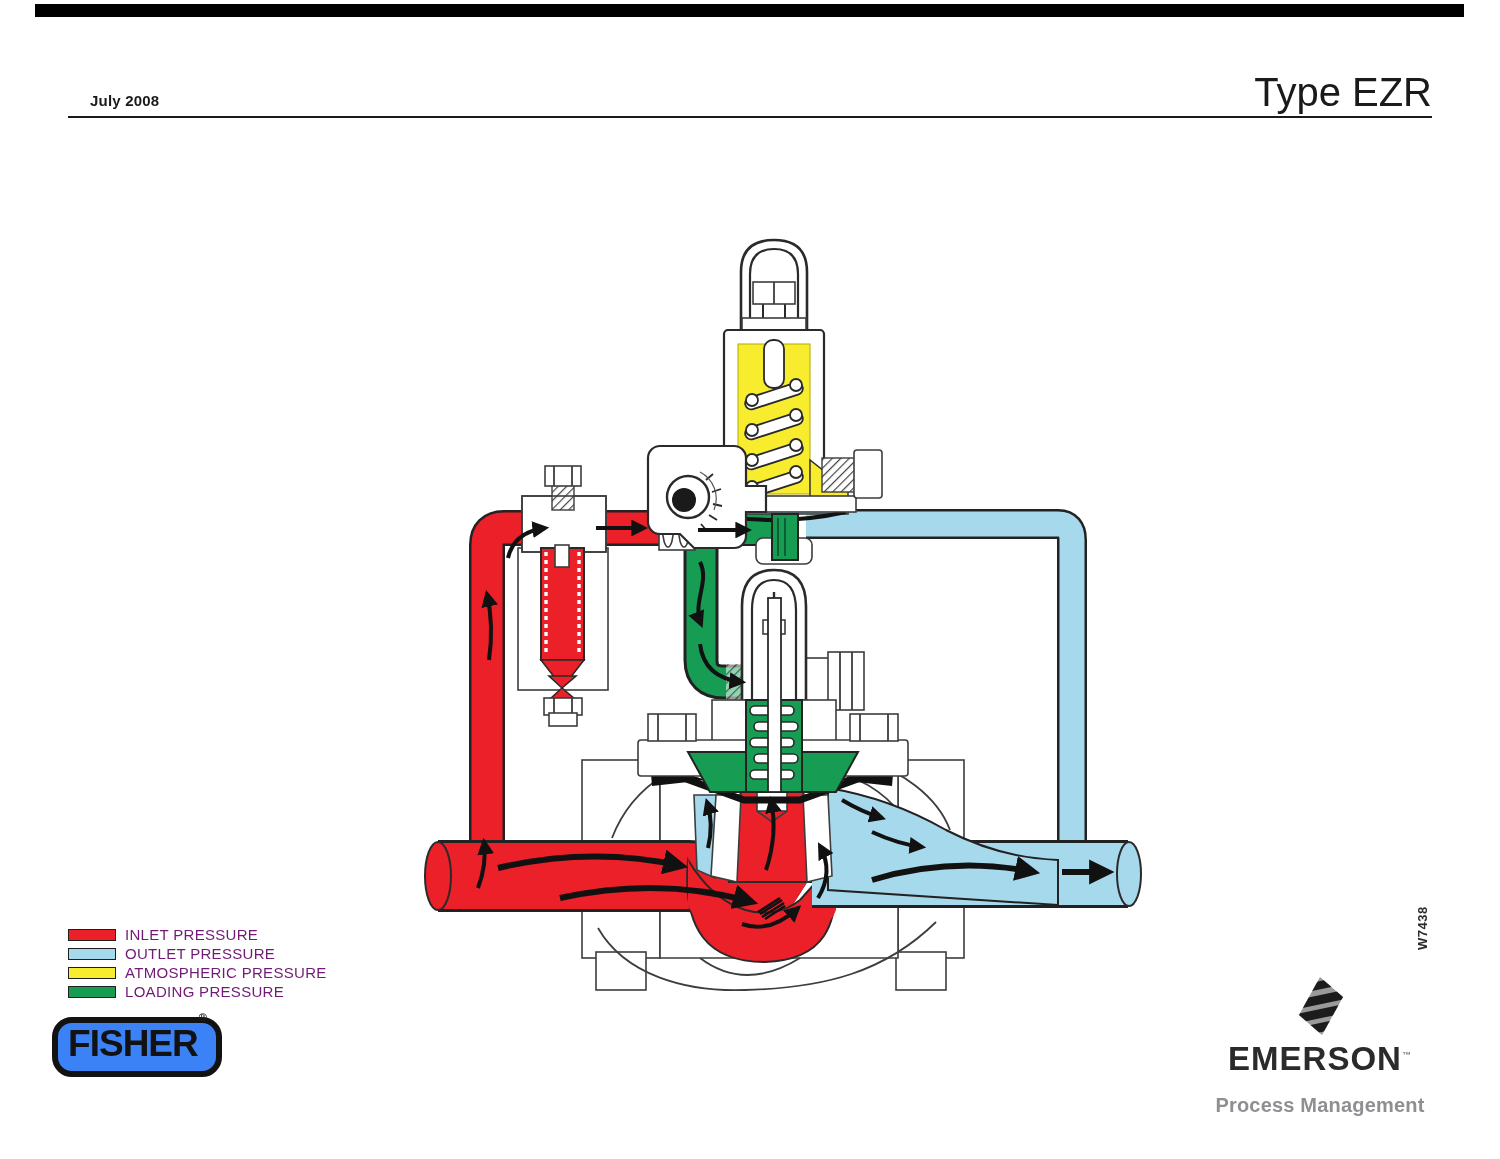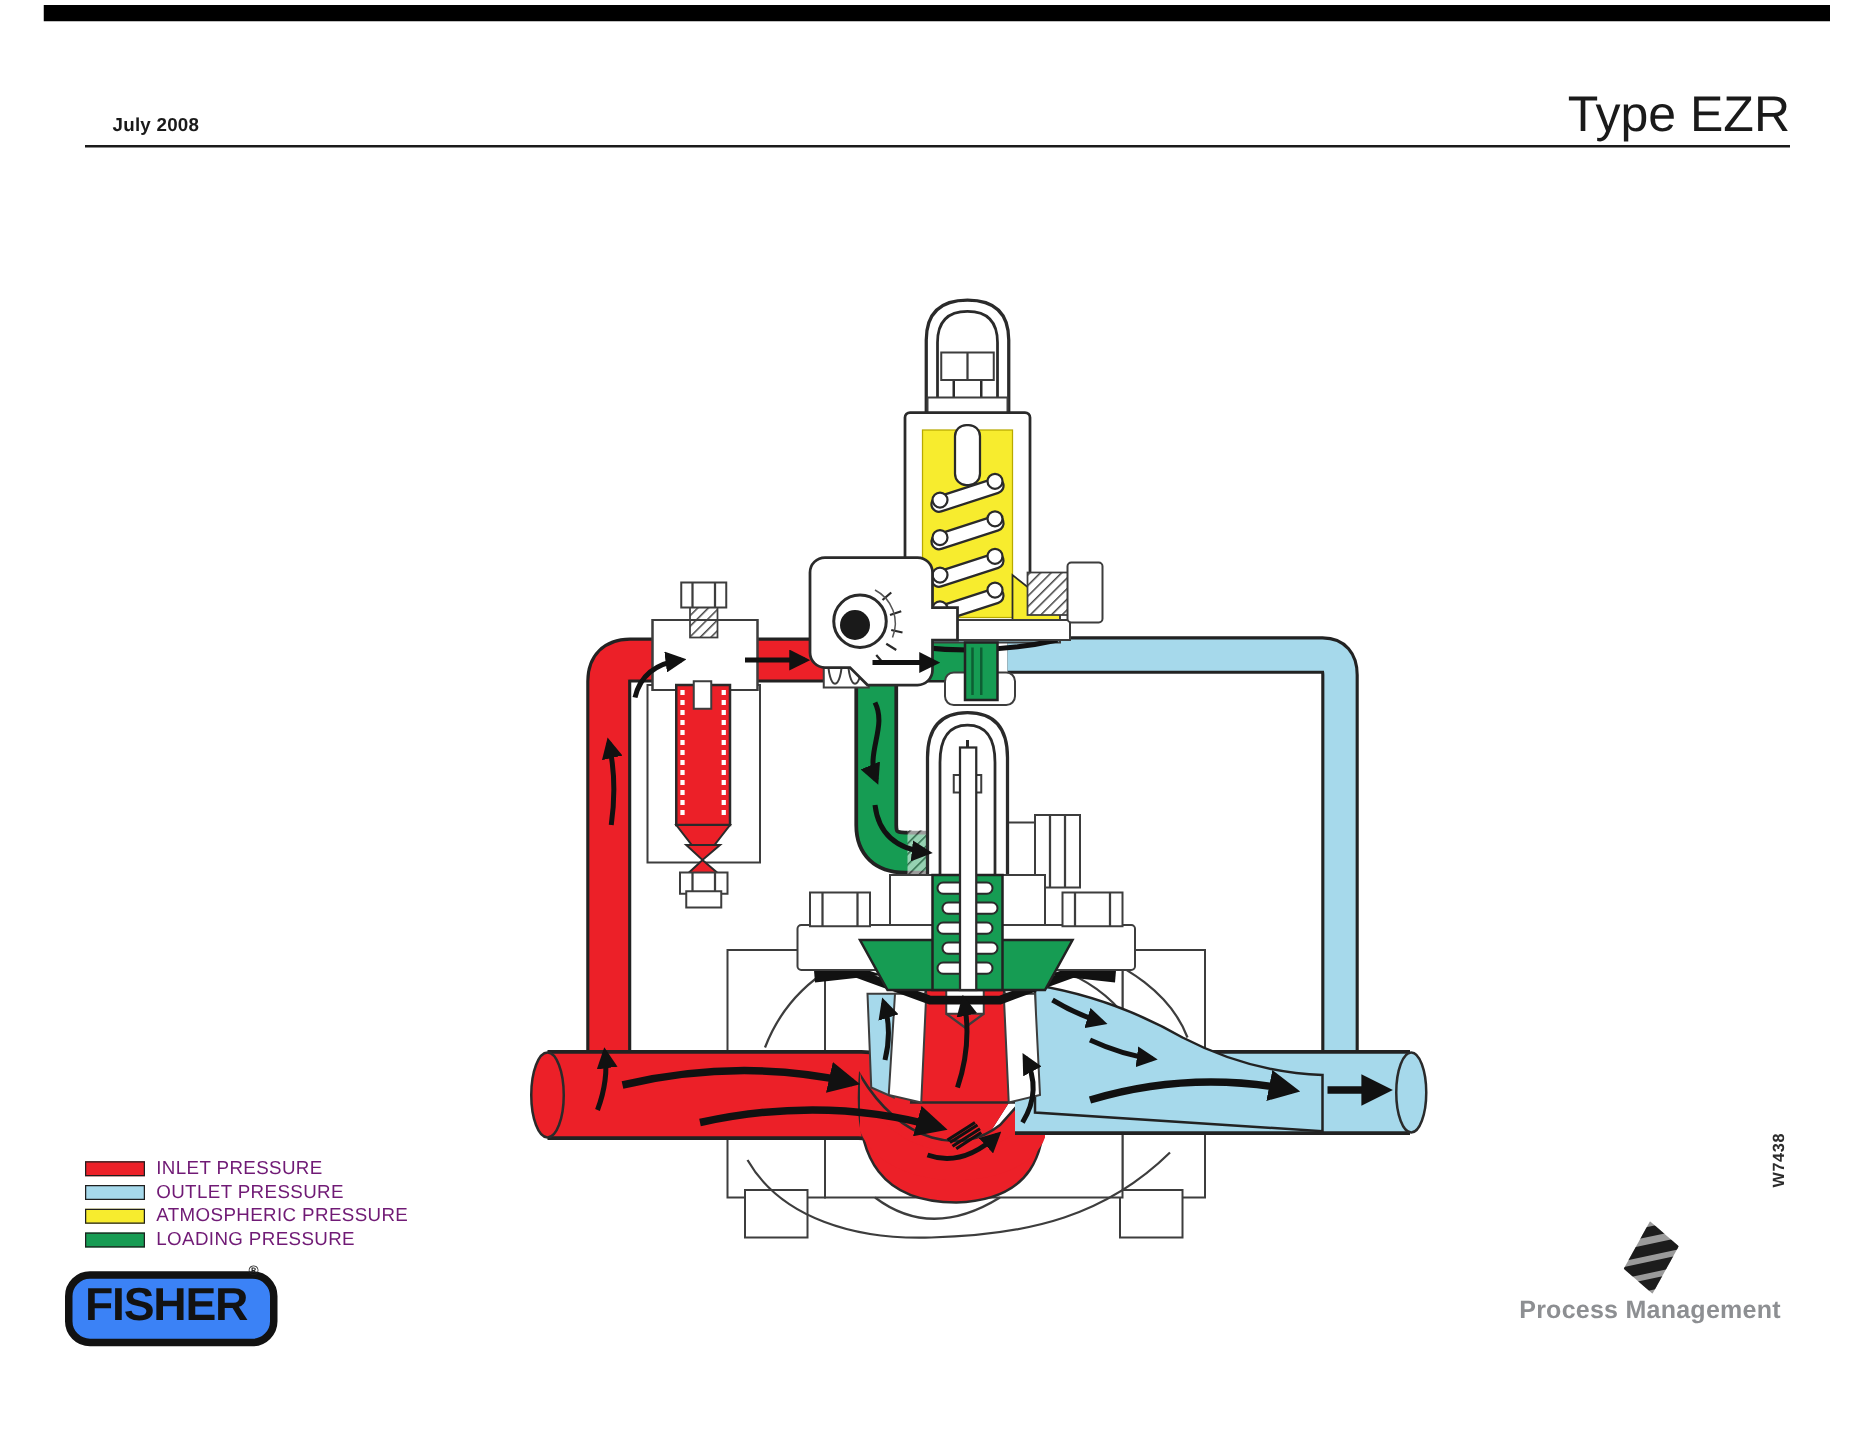--- a/index.html
+++ b/index.html
@@ -21,21 +21,21 @@
   .llabel{font-size:15px;font-weight:normal;color:#701a75;letter-spacing:.3px;white-space:nowrap;}
   
   #fisher{left:52px;top:1017px;width:170px;height:60px;border:6px solid #121212;border-radius:20px;
     display:flex;align-items:flex-start;justify-content:center;box-sizing:border-box;background:#3b82f6;}
   #fisher .ftxt{font-size:37px;font-weight:bold;letter-spacing:-1px;color:#121212;}
   #fisher .freg{font-size:11px;vertical-align:top;position:relative;top:-12px;left:1px;font-weight:bold;}
   
   #emerson{left:1205px;top:975px;width:230px;text-align:center;}
   #em-name{font-size:33px;font-weight:bold;color:#2b2b2b;letter-spacing:1px;margin-top:3px;}
   #em-name sup{font-size:9px;color:#7c7c7c;}
-  #em-sub{font-size:20px;font-weight:bold;color:#8d8f92;margin-top:0px;letter-spacing:.2px;}
+  #em-sub{font-size:20px;font-weight:bold;color:#8d8f92;margin-top:16px;letter-spacing:.2px;}
   
   #figcode{left:1415px;top:908px;width:50px;height:50px;font-size:13px;font-weight:bold;color:#2b2b2b;
     transform:rotate(-90deg) translate(-42px,0);transform-origin:top left;white-space:nowrap;letter-spacing:.5px;}
   
   svg{position:absolute;left:0;top:0;}
   .red{fill:#EC2028;}
   .blue{fill:#A6D9EB;}
   .yellow{fill:#F7EC2E;}
   .green{fill:#169C53;}
   .wht{fill:#ffffff;}
@@ -312,16 +312,17 @@
     <g clip-path="url(#emclip)">
       <rect x="85" y="0" width="62" height="62" fill="#9a9a9a"></rect>
       <g fill="#1c1c1c">
         <rect x="84" y="6" width="64" height="8" transform="rotate(-12 116 10)"></rect>
         <rect x="84" y="20" width="64" height="9" transform="rotate(-12 116 24)"></rect>
         <rect x="84" y="34" width="64" height="9" transform="rotate(-12 116 38)"></rect>
         <rect x="84" y="48" width="64" height="9" transform="rotate(-12 116 52)"></rect>
       </g>
     </g>
   </svg>
+  <div id="em-name"><span>EMERSON</span><sup>™</sup></div>
   <div id="em-sub">Process Management</div>
 </div>
 
 <div class="abs" id="figcode">W7438</div>
 
 </body></html>

